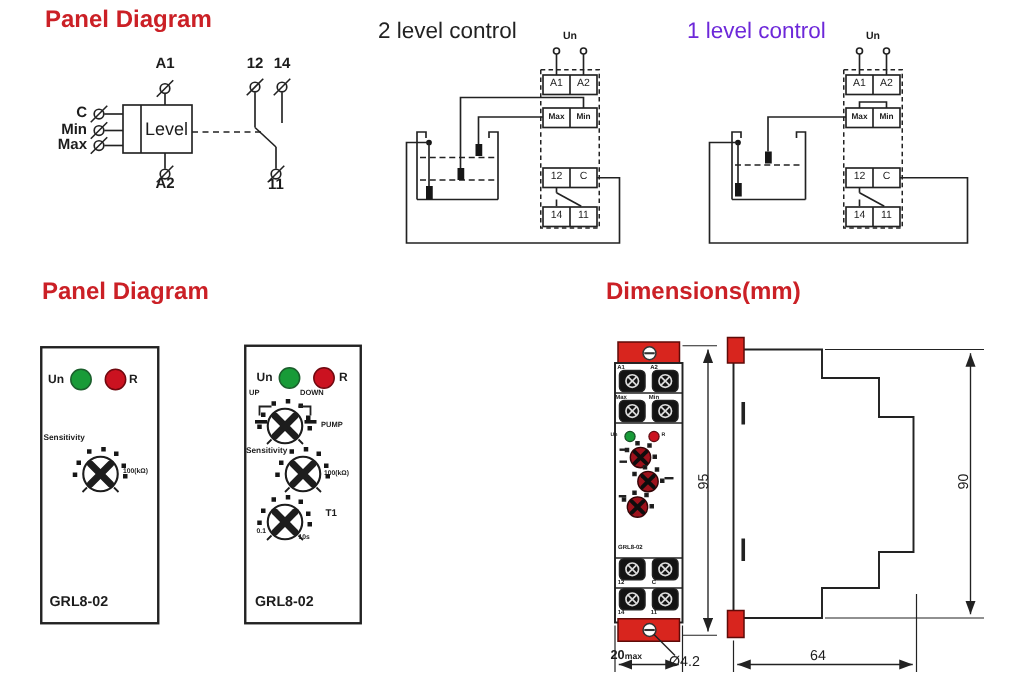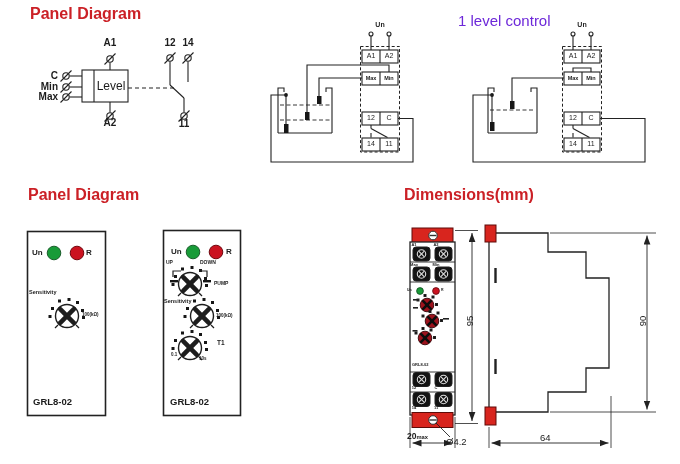--- a/index.html
+++ b/index.html
@@ -222,20 +222,21 @@
       <line x1="550" y1="412" x2="656" y2="412" stroke-width="0.8"></line>
       <line x1="647" y1="235.5" x2="647" y2="409.5" stroke-width="0.9" marker-start="url(#arr)" marker-end="url(#arr)"></line>
 
       <line x1="489" y1="427" x2="489" y2="448" stroke-width="0.8"></line>
       <line x1="611" y1="396" x2="611" y2="448" stroke-width="0.8"></line>
       <line x1="491.5" y1="443" x2="608.5" y2="443" stroke-width="0.9" marker-start="url(#arr)" marker-end="url(#arr)"></line>
     </g>
   </svg>
 
   <div class="lbl b red" style="left:30px;top:6px;font-size:16px">Panel Diagram</div>
+  <div class="lbl" style="left:252px;top:13px;font-size:15px;color:#222">2 level control</div>
   <div class="lbl" style="left:458px;top:13px;font-size:15px;color:#6d28d9">1 level control</div>
   <div class="lbl b red" style="left:404px;top:187px;font-size:16px">Dimensions(mm)</div>
   <div class="lbl b red" style="left:28px;top:187px;font-size:16px">Panel Diagram</div>
 
   <div class="lbl sb c" style="left:99px;top:38px;width:22px;font-size:10px">A1</div>
   <div class="lbl sb c" style="left:99px;top:118px;width:22px;font-size:10px">A2</div>
   <div class="lbl sb r" style="left:42px;top:70.5px;width:16px;font-size:10px">C</div>
   <div class="lbl sb r" style="left:32px;top:81.5px;width:26px;font-size:10px">Min</div>
   <div class="lbl sb r" style="left:30px;top:91.5px;width:28px;font-size:10px">Max</div>
   <div class="lbl sb c" style="left:159px;top:38px;width:22px;font-size:10px">12</div>

